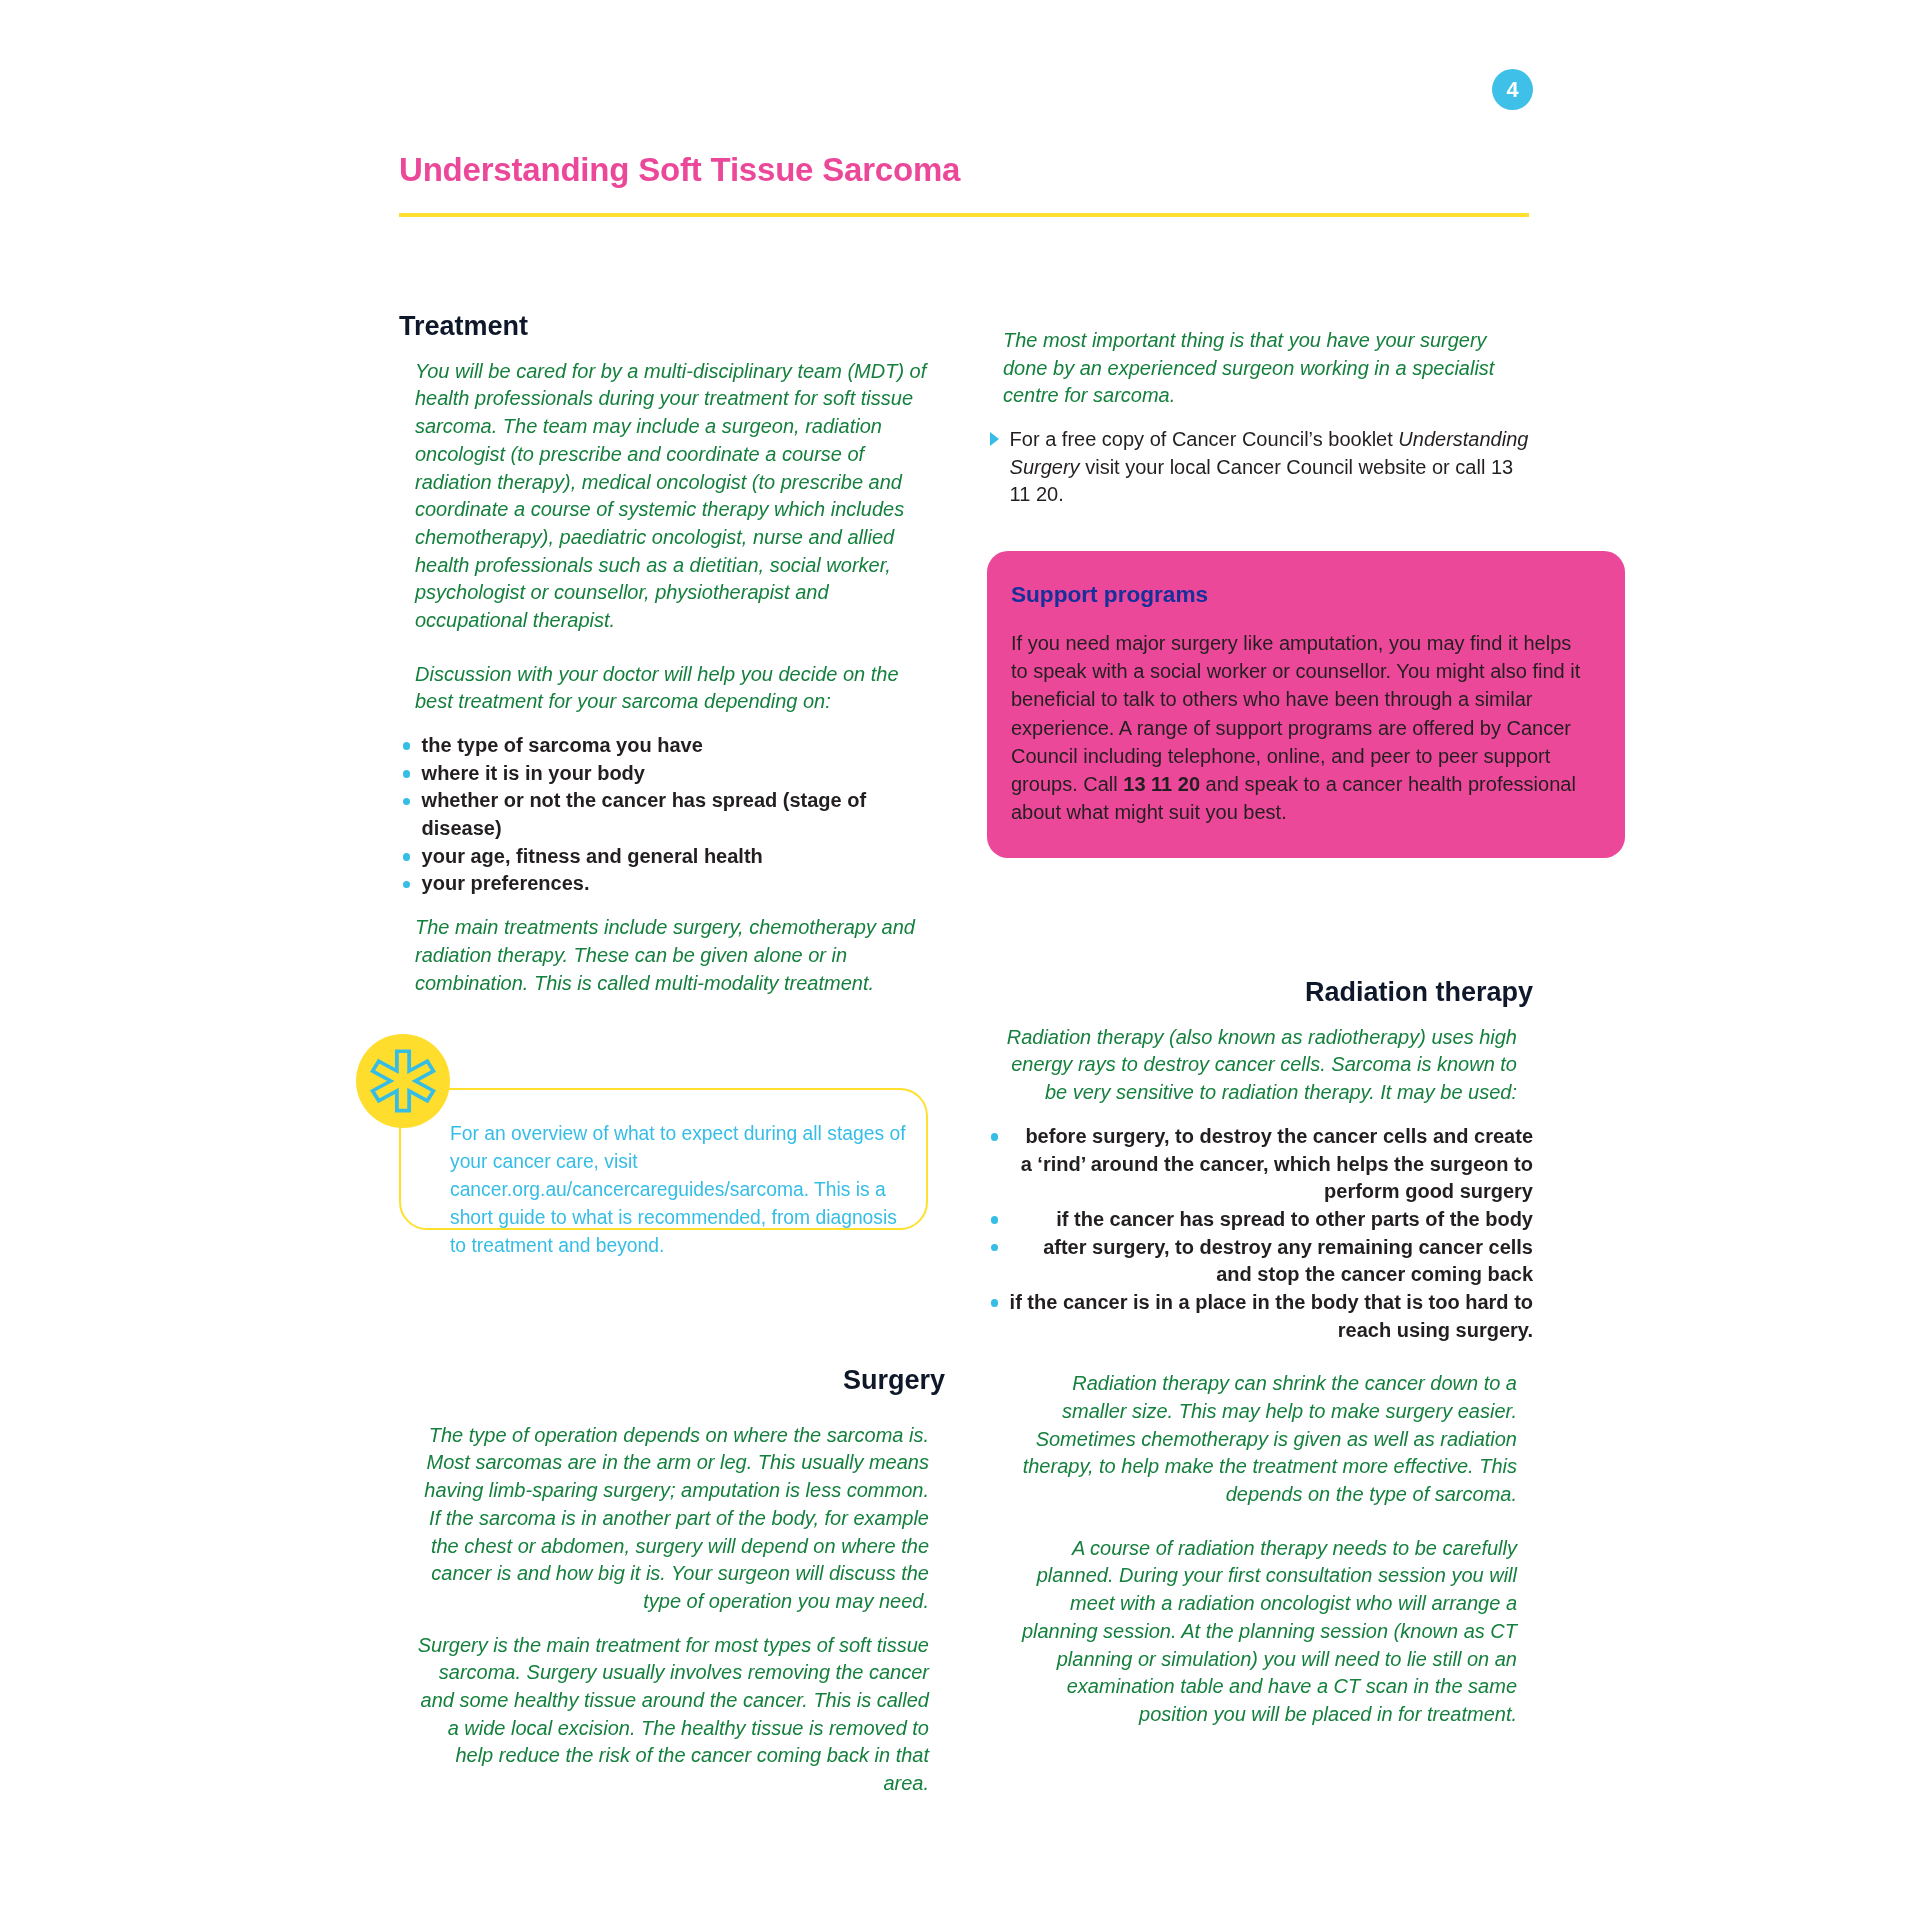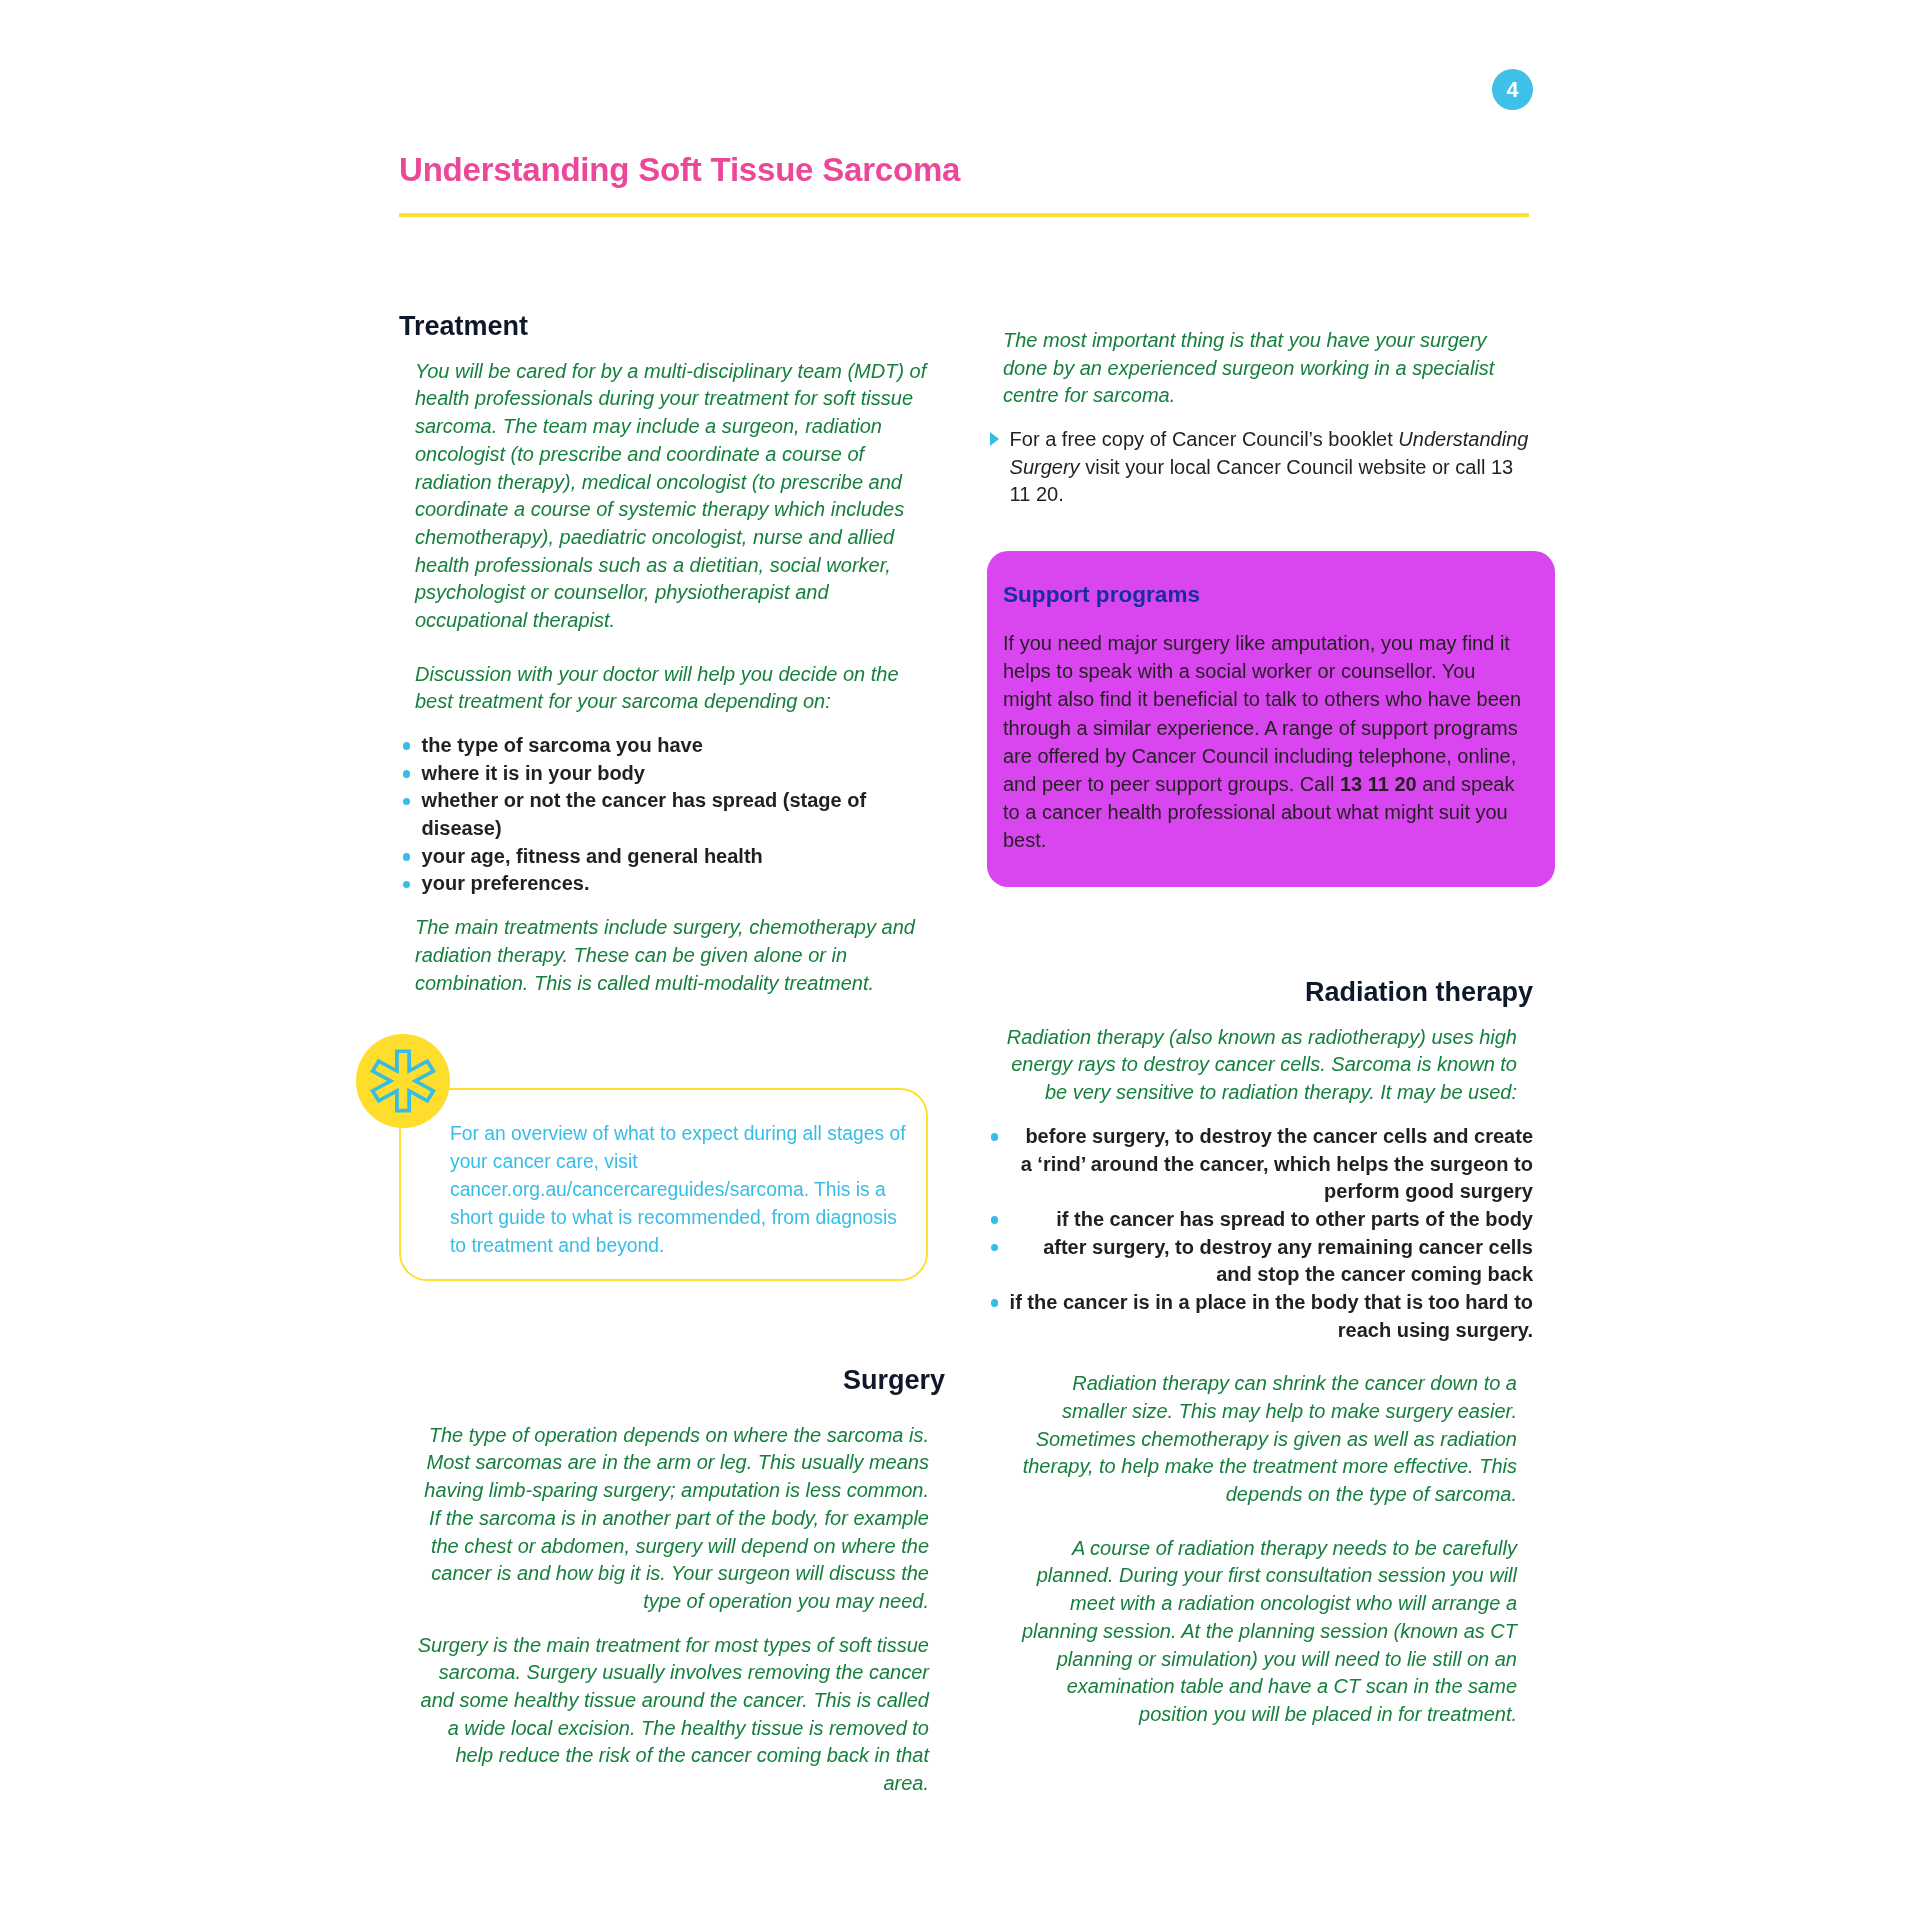--- a/index.html
+++ b/index.html
@@ -128,21 +128,21 @@
   }
   .italic { font-style: italic; }
   .bold { font-weight: bold; }
 
   
   .tip-callout {
     position: absolute;
     left: 399px;
     top: 1088px;
     width: 529px;
-    height: 193px;
+    height: 142px;
     box-sizing: border-box;
     border: 2.8px solid #ffe02e;
     border-radius: 28px;
   }
   .tip-callout .tip-text {
     position: absolute;
     left: 49px;
     top: 30px;
     width: 461px;
     font-size: 19.3px;
@@ -160,25 +160,25 @@
     display: flex;
     align-items: center;
     justify-content: center;
   }
 
   
   .support-box {
     position: absolute;
     left: 987px;
     top: 551px;
-    width: 568px;
+    width: 638px;
     box-sizing: border-box;
-    background: #d946ef;
+    background: #ec4899;
     border-radius: 21px;
-    padding: 31px 32px 32px 16px;
+    padding: 31px 32px 32px 24px;
   }
   .support-box h3 {
     margin: 0 0 21px 0;
     font-size: 22.6px;
     font-weight: bold;
     color: #15309b;
   }
   .support-box p {
     margin: 0;
     font-size: 20px;

